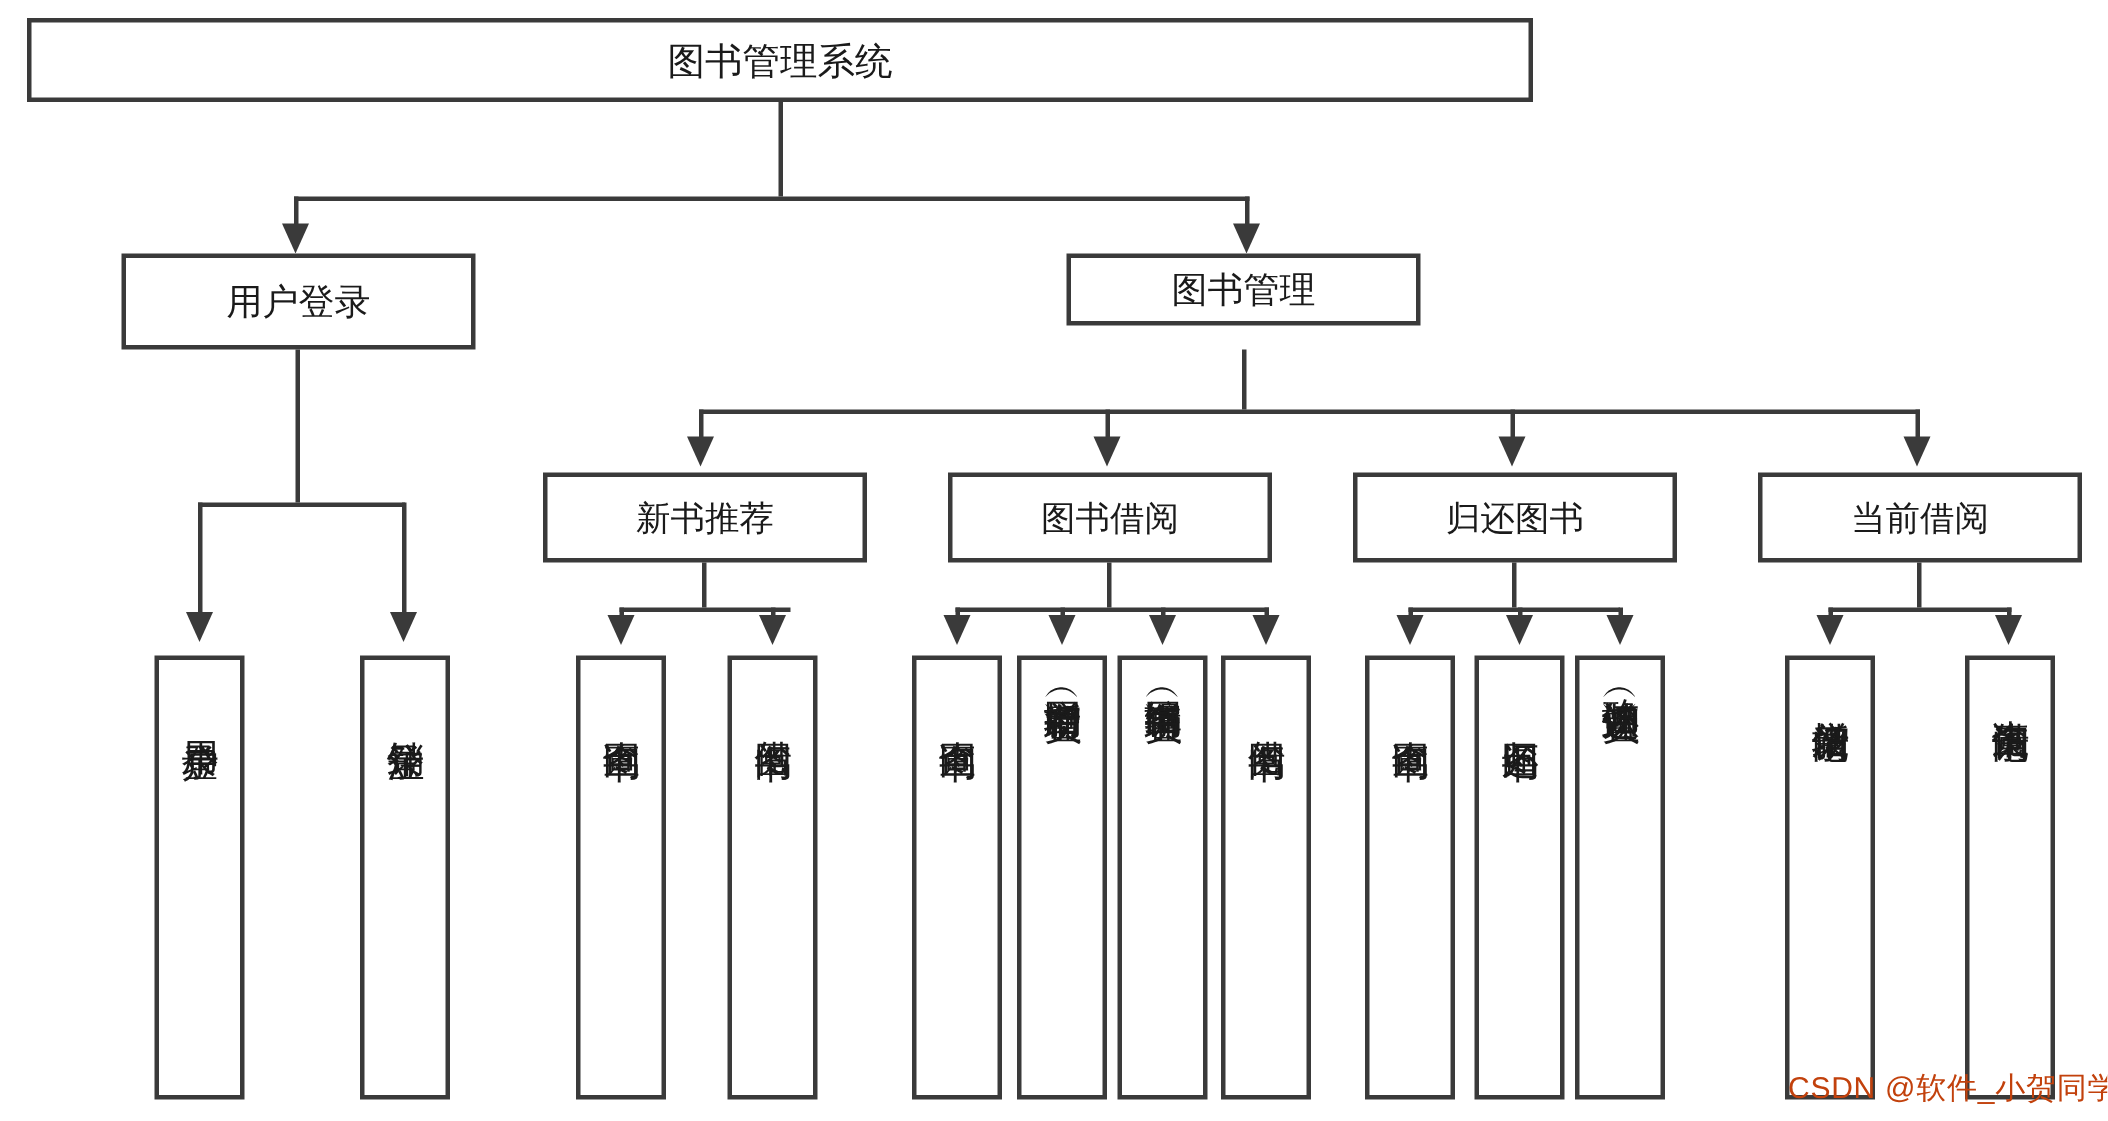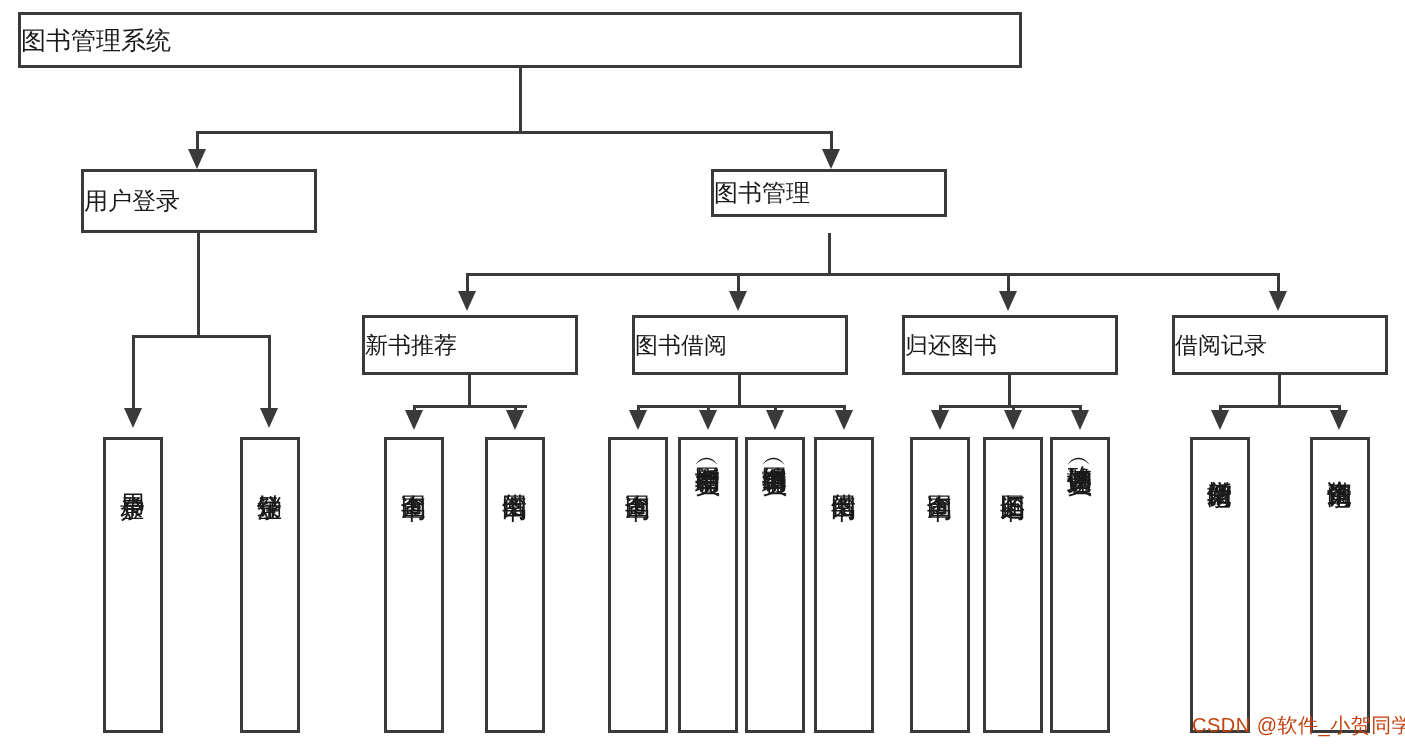--- a/index.html
+++ b/index.html
@@ -18,21 +18,21 @@
     overflow: hidden;
   }
   
   .node {
     position: absolute;
     box-sizing: border-box;
     border: 3px solid #3a3a3a;
     background: #ffffff;
     display: flex;
     align-items: center;
-    justify-content: flex-start;
+    justify-content: center;
     color: #1a1a1a;
   }
   .node.root {
     border-width: 3px;
     font-size: 25px;
   }
   .node.lvl2 {
     font-size: 24px;
   }
   .node.lvl3 {
@@ -124,21 +124,21 @@
   <div class="node lvl3" style="left:632px; top:315px; width:216px; height:60px;">
     <span>图书借阅</span>
   </div>
   <div class="node lvl3" style="left:362px; top:315px; width:216px; height:60px;">
     <span>新书推荐</span>
   </div>
   <div class="node lvl3" style="left:902px; top:315px; width:216px; height:60px;">
     <span>归还图书</span>
   </div>
   <div class="node lvl3" style="left:1172px; top:315px; width:216px; height:60px;">
-    <span>借阅记录</span>
+    <span>当前借阅</span>
   </div>
 
   <div class="vline" style="left:468px; top:375px; width:3px; height:30px;"></div>
   <div class="hline" style="left:413px; top:405px; width:114px; height:3px;"></div>
   <div class="vline" style="left:413px; top:405px; width:3px; height:8px;"></div>
   <div class="arrow" style="left:405px; top:410px;"></div>
   <div class="vline" style="left:514px; top:405px; width:3px; height:8px;"></div>
   <div class="arrow" style="left:506px; top:410px;"></div>
 
   <div class="vline" style="left:738px; top:375px; width:3px; height:30px;"></div>

